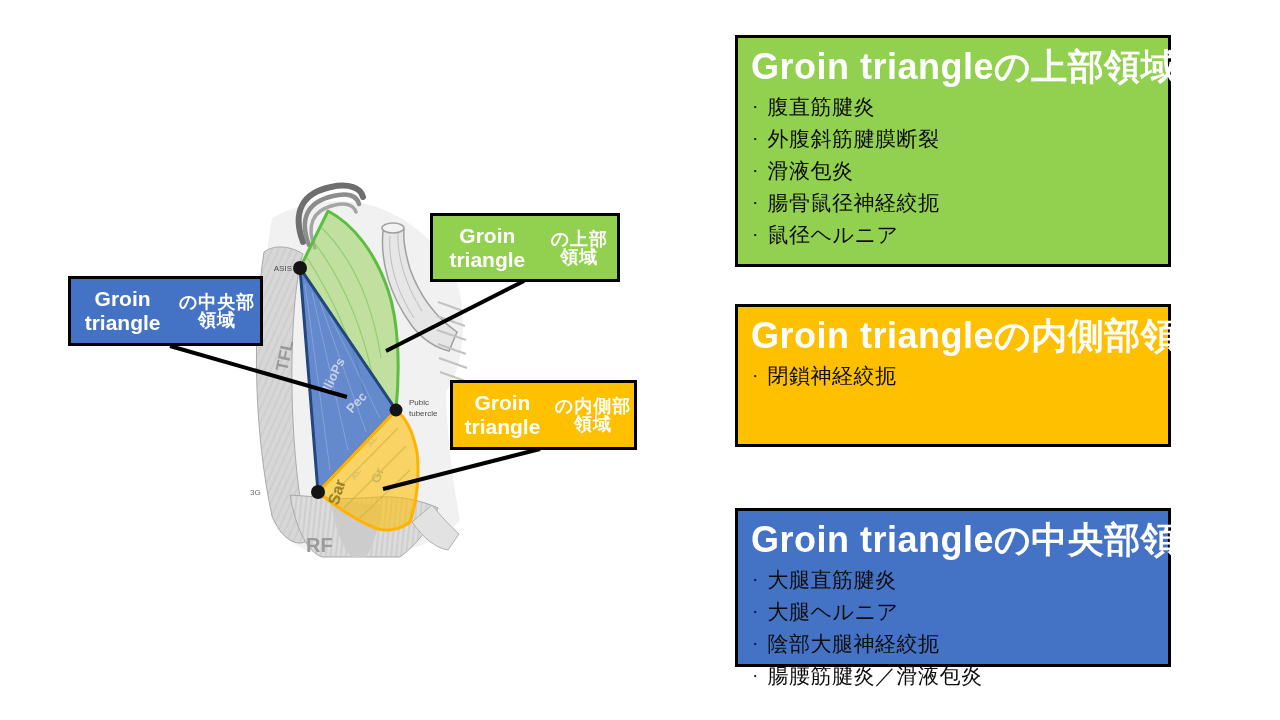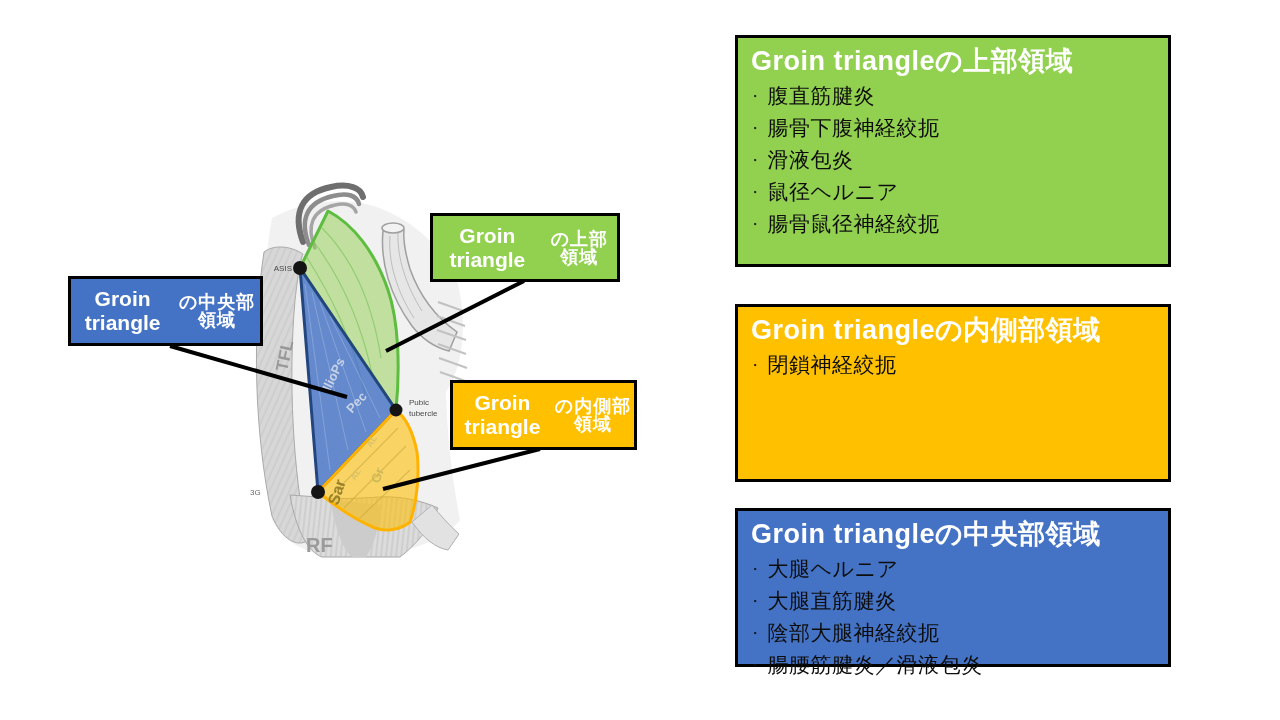--- a/index.html
+++ b/index.html
@@ -6,24 +6,24 @@
   body{
     width:1280px;height:720px;background:#ffffff;overflow:hidden;position:relative;
     font-family:"Liberation Sans","DejaVu Sans",sans-serif;
   }
   .slide{position:absolute;inset:0;}
   
   .panel{
     position:absolute;left:735px;width:436px;border:3px solid #000;box-sizing:border-box;
   }
   .panel-upper{top:35px;height:232px;background:var(--green);}
-  .panel-medial{top:304px;height:178px;background:var(--amber);}
+  .panel-medial{top:304px;height:143px;background:var(--amber);}
   .panel-central{top:508px;height:159px;background:var(--blue);}
   .panel-title{
-    color:#fff;font-weight:bold;font-size:27px;line-height:1.2;
+    color:#fff;font-weight:bold;font-size:36px;line-height:1.2;
     padding:7px 0 1px 13px;white-space:nowrap;letter-spacing:.5px;
   }
   .panel ul{list-style:none;margin:2px 0 0 0;padding:0 7px 0 10px;}
   .panel li{
     font-size:21px;color:#0d0d0d;line-height:32px;white-space:nowrap;
     font-weight:500;letter-spacing:.5px;
   }
   .bullet{font-size:14px;margin-right:5px;vertical-align:2px;color:#0d0d0d;}
   
   .callout{
@@ -154,37 +154,37 @@
   </div>
   <div class="callout callout-medial">
     <div class="l1">Groin triangle</div>
     <div class="l2">の内側部領域</div>
   </div>
 
   <div class="panel panel-upper">
     <div class="panel-title">Groin triangleの上部領域</div>
     <ul>
       <li><span class="bullet">・</span><span>腹直筋腱炎</span></li>
-      <li><span class="bullet">・</span><span>腸骨下腹神経絞扼</span></li>
+      <li><span class="bullet">・</span><span>外腹斜筋腱膜断裂</span></li>
       <li><span class="bullet">・</span><span>滑液包炎</span></li>
+      <li><span class="bullet">・</span><span>腸骨鼠径神経絞扼</span></li>
       <li><span class="bullet">・</span><span>鼠径ヘルニア</span></li>
-      <li><span class="bullet">・</span><span>腸骨鼠径神経絞扼</span></li>
     </ul>
   </div>
 
   <div class="panel panel-medial">
     <div class="panel-title">Groin triangleの内側部領域</div>
     <ul>
       <li><span class="bullet">・</span><span>閉鎖神経絞扼</span></li>
     </ul>
   </div>
 
   <div class="panel panel-central">
     <div class="panel-title">Groin triangleの中央部領域</div>
     <ul>
+      <li><span class="bullet">・</span><span>大腿直筋腱炎</span></li>
       <li><span class="bullet">・</span><span>大腿ヘルニア</span></li>
-      <li><span class="bullet">・</span><span>大腿直筋腱炎</span></li>
       <li><span class="bullet">・</span><span>陰部大腿神経絞扼</span></li>
       <li><span class="bullet">・</span><span>腸腰筋腱炎／滑液包炎</span></li>
     </ul>
   </div>
 
 </div>
 
 </body></html>

